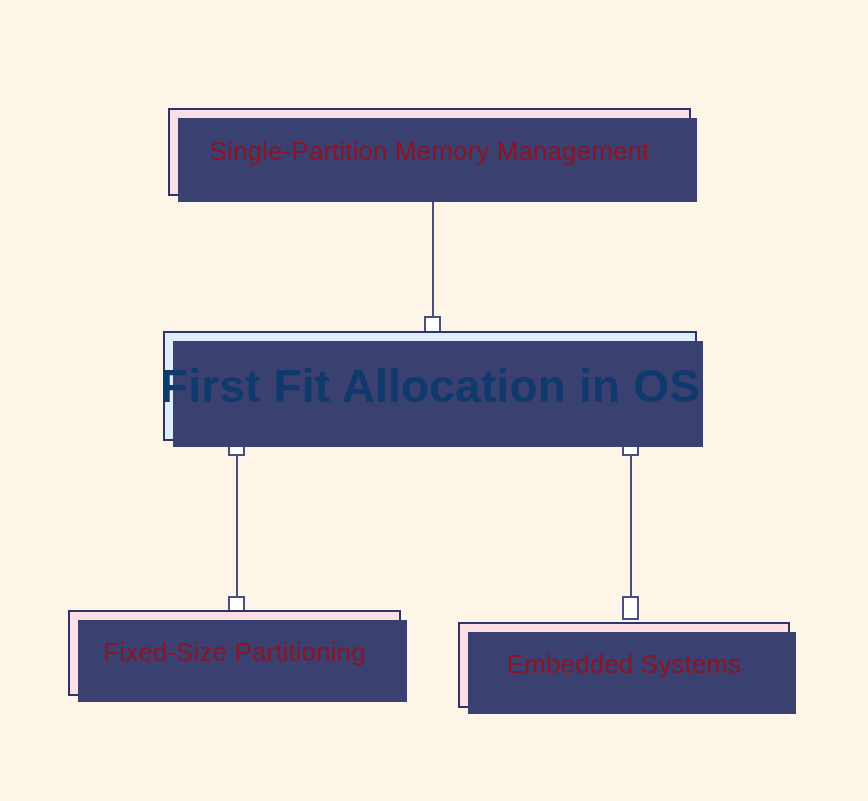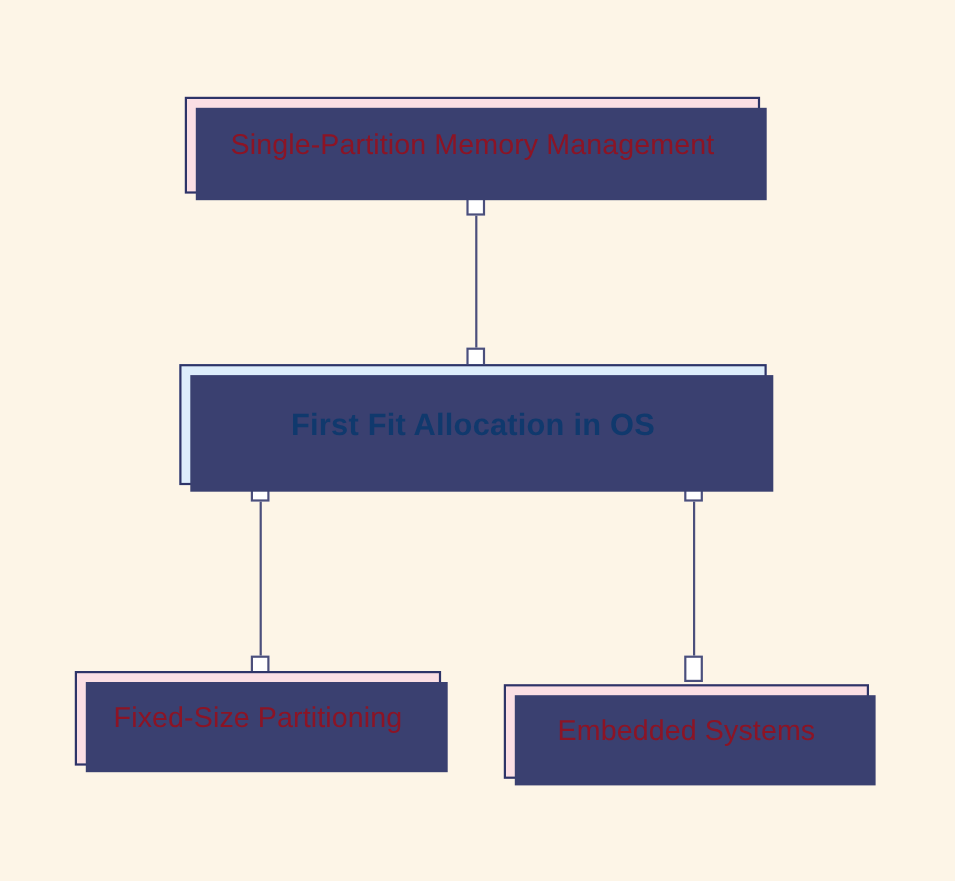--- a/index.html
+++ b/index.html
@@ -56,29 +56,29 @@
     color: #8c1425;
     font-size: 26px;
     font-weight: 400;
     letter-spacing: .1px;
   }
   .node.blue {
     background: #ddedfb;
   }
   .node.blue .node-label {
     color: #10396d;
-    font-size: 28px;
+    font-size: 46px;
     font-weight: 700;
     letter-spacing: .2px;
   }
 
   
   #node-root {
     left: 168px;
-    top: 88px;
+    top: 108px;
     width: 523px;
     height: 88px;
   }
   #node-center {
     left: 163px;
     top: 331px;
     width: 534px;
     height: 110px;
   }
   #node-left {

